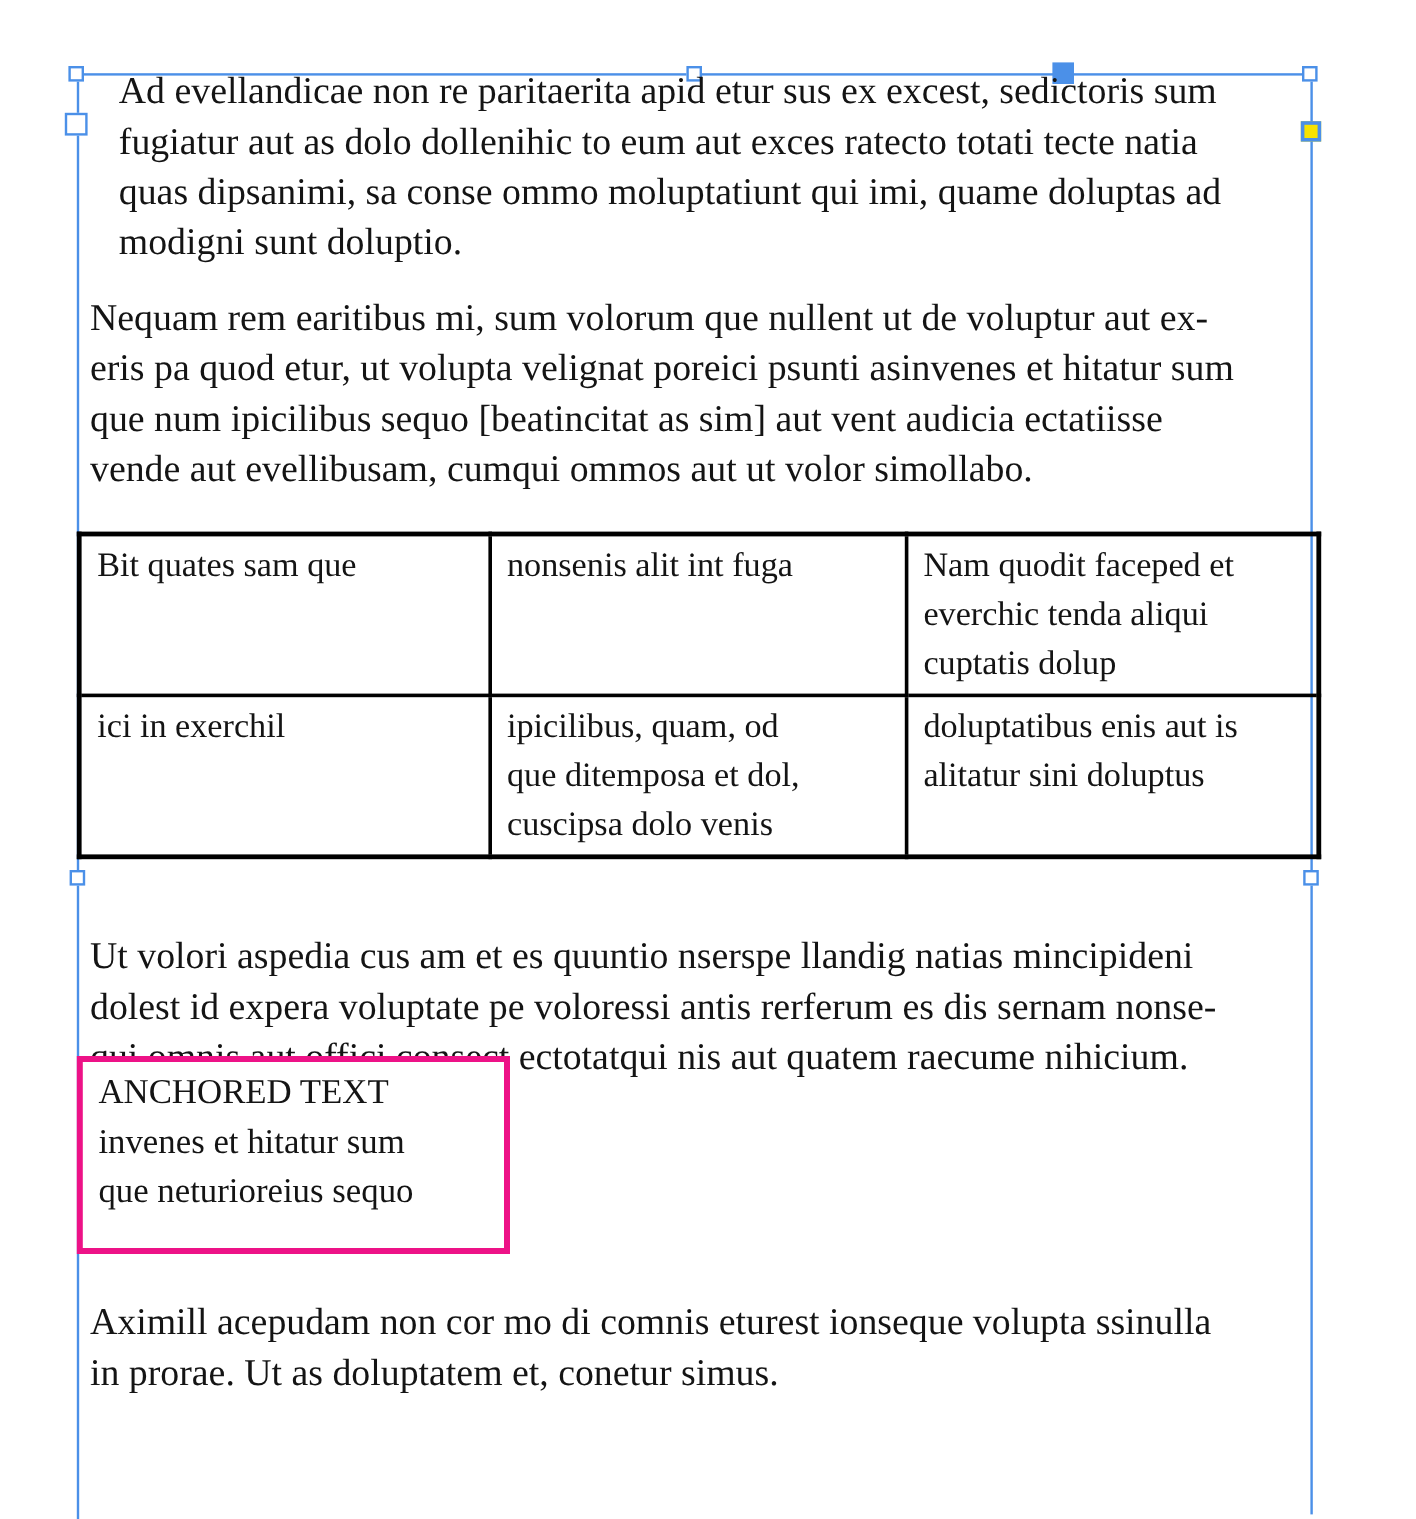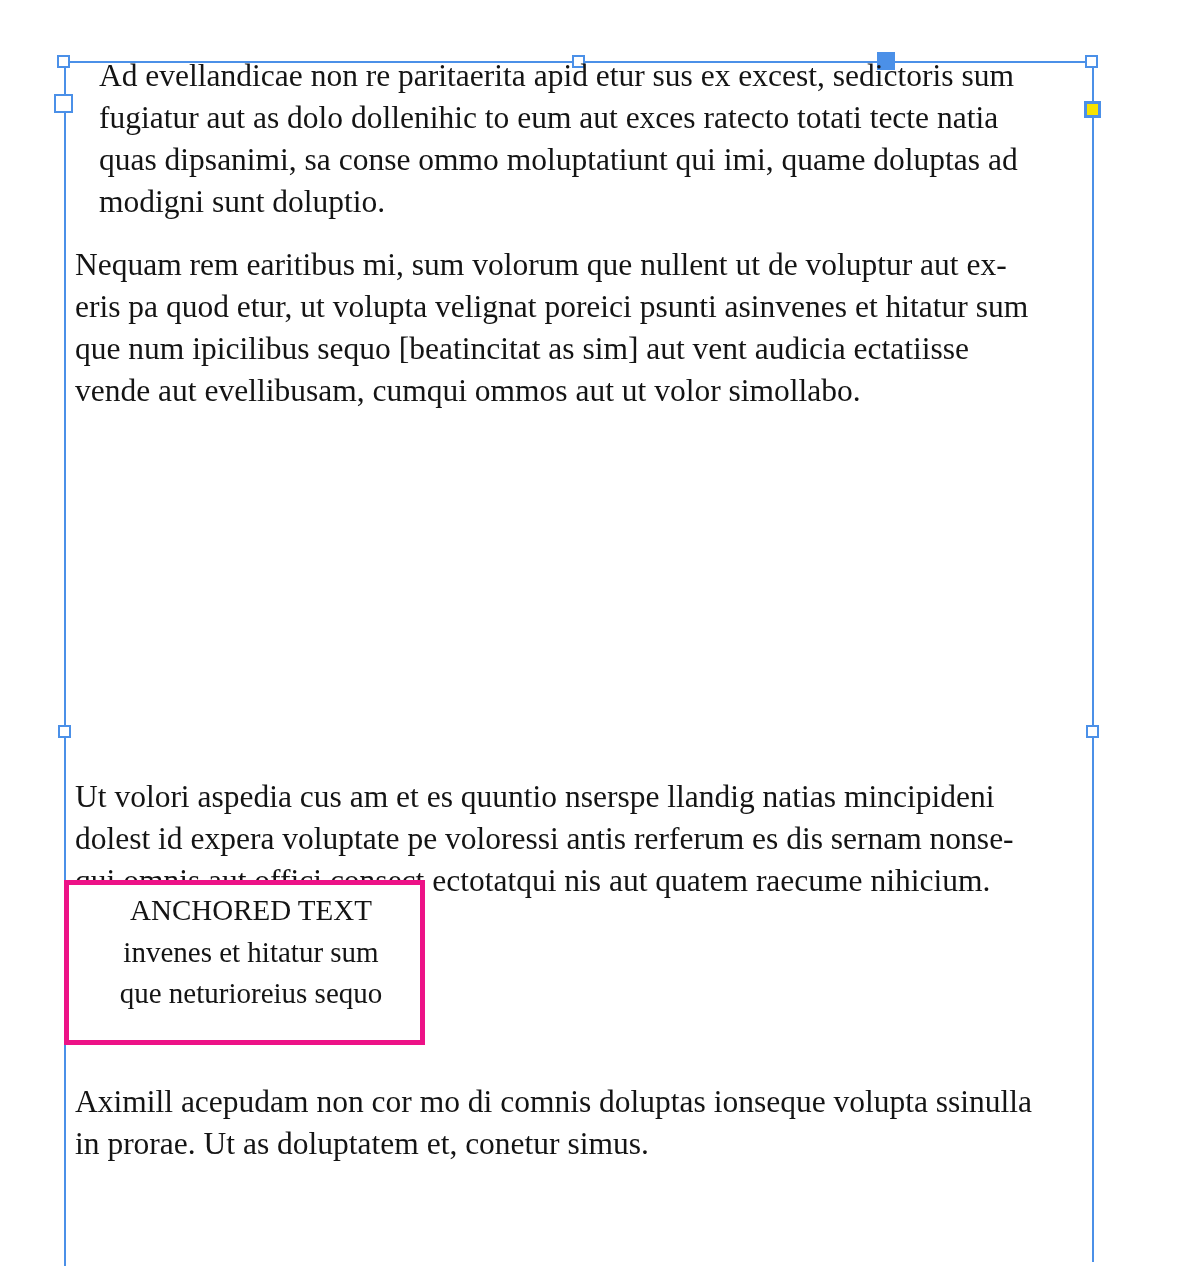--- a/index.html
+++ b/index.html
@@ -81,21 +81,20 @@
   
   .anchored-box{
     position:absolute;left:64px;top:880px;width:361px;height:165px;
     border:5px solid var(--anchored-pink);
     background:#fff;
   }
   .anchored-box .anchored-text{
     font-size:29px;line-height:41.5px;
     padding:5px 0 0 13px;
     white-space:pre-line;
-    text-align:center;
   }
 </style>
 </head>
 <body>
 
 <div class="frame-edge edge-top"></div>
 <div class="frame-edge edge-left"></div>
 <div class="frame-edge edge-right"></div>
 
 <div class="handle h-tl"></div>
@@ -111,27 +110,42 @@
 fugiatur aut as dolo dollenihic to eum aut exces ratecto totati tecte natia
 quas dipsanimi, sa conse ommo moluptatiunt qui imi, quame doluptas ad
 modigni sunt doluptio.</div>
 <div class="para p2">Nequam rem earitibus mi, sum volorum que nullent ut de voluptur aut ex-
 eris pa quod etur, ut volupta velignat poreici psunti asinvenes et hitatur sum
 que num ipicilibus sequo [beatincitat as sim] aut vent audicia ectatiisse
 vende aut evellibusam, cumqui ommos aut ut volor simollabo.</div>
 
 <table class="doc-table">
   <tbody>
+    <tr>
+      <td>Bit quates sam que</td>
+      <td>nonsenis alit int fuga</td>
+      <td>Nam quodit faceped et
+everchic tenda aliqui
+cuptatis dolup</td>
+    </tr>
+    <tr>
+      <td>ici in exerchil</td>
+      <td>ipicilibus, quam, od
+que ditemposa et dol,
+cuscipsa dolo venis</td>
+      <td>doluptatibus enis aut is
+alitatur sini doluptus</td>
+    </tr>
   </tbody>
 </table>
 
 <div class="para p3">Ut volori aspedia cus am et es quuntio nserspe llandig natias mincipideni
 dolest id expera voluptate pe voloressi antis rerferum es dis sernam nonse-
 qui omnis aut offici consect ectotatqui nis aut quatem raecume nihicium.</div>
 
 <div class="anchored-box">
   <div class="anchored-text">ANCHORED TEXT
 invenes et hitatur sum
 que neturioreius sequo</div>
 </div>
 
-<div class="para p4">Aximill acepudam non cor mo di comnis doluptas ionseque volupta ssinulla
+<div class="para p4">Aximill acepudam non cor mo di comnis eturest ionseque volupta ssinulla
 in prorae. Ut as doluptatem et, conetur simus.</div>
 
 </body></html>

